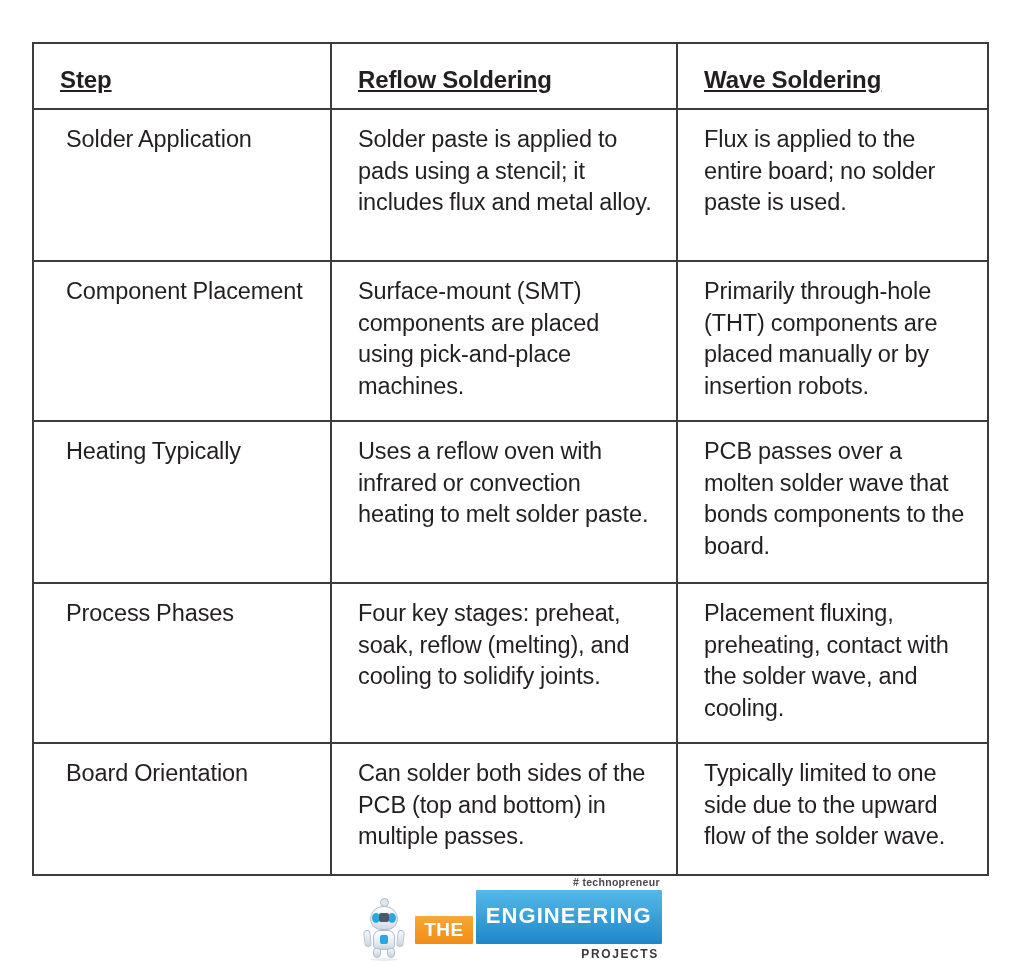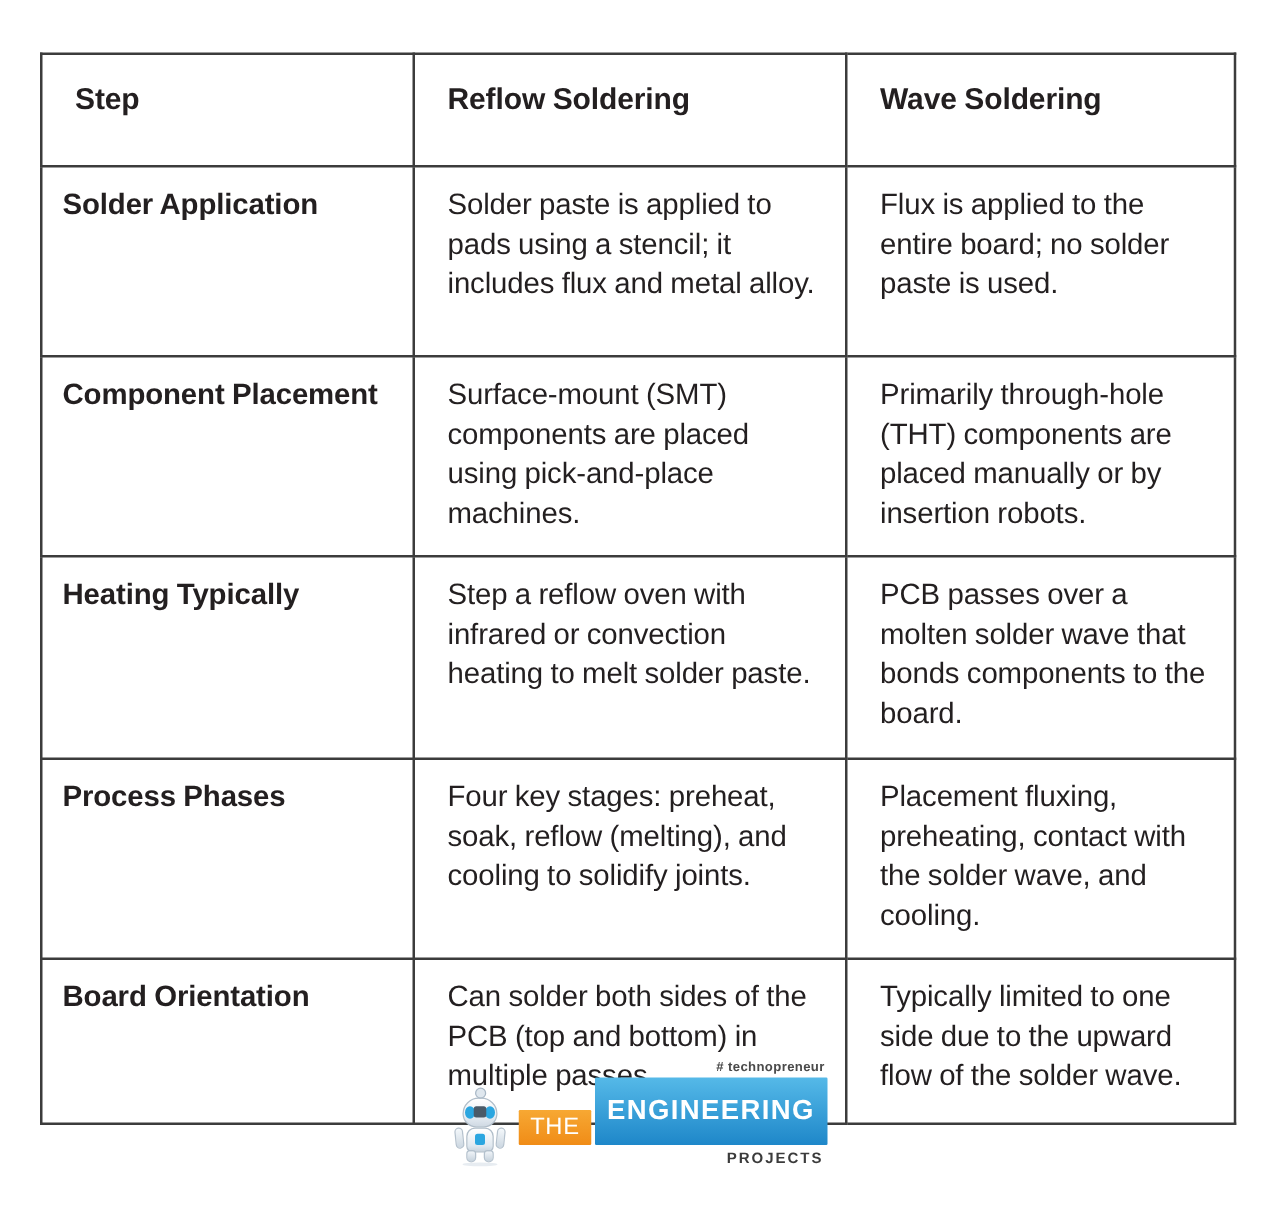--- a/index.html
+++ b/index.html
@@ -52,45 +52,45 @@
     line-height: 1.34;
     letter-spacing: -0.1px;
     color: #231f20;
     word-spacing: -0.5px;
   }
 
   table.compare thead th {
     font-weight: bold;
     font-size: 24px;
     padding-top: 20px;
-    padding-bottom: 36px;
+    padding-bottom: 12px;
     height: 30px;
+    text-decoration: underline;
   }
 
   table.compare tbody td {
     font-weight: normal;
   }
 
   table.compare tbody td.step-cell {
-    padding-left: 16px;
-    font-weight: bold;
+    padding-left: 32px;
   }
 
   
   tr.r1 td { height: 120px; }
   tr.r2 td { height: 128px; }
   tr.r3 td { height: 130px; }
   tr.r4 td { height: 128px; }
   tr.r5 td { height: 100px; }
 
   
   .footer {
     position: absolute;
     left: 0;
-    top: 866px;
+    top: 894px;
     width: 1024px;
     height: 70px;
     display: flex;
     align-items: center;
     justify-content: center;
   }
 
   .logo {
     display: flex;
     align-items: flex-end;
@@ -206,21 +206,21 @@
     margin-right: 2px;
   }
   .bars {
     display: flex;
     align-items: stretch;
     gap: 3px;
   }
   .bar-the {
     background: linear-gradient(180deg,#f7a833 0%,#f08c17 100%);
     color: #ffffff;
-    font-weight: normal;
+    font-weight: bold;
     font-size: 19px;
     letter-spacing: 0.5px;
     padding: 4px 9px 5px 9px;
     display: flex;
     align-items: center;
     border-radius: 1px;
     margin-top: 26px;
   }
   .bar-eng {
     background: linear-gradient(180deg,#55b9e8 0%,#1e87c9 100%);
@@ -267,21 +267,21 @@
           <td>Solder paste is applied to pads using a stencil; it includes flux and metal alloy.</td>
           <td>Flux is applied to the entire board; no solder paste is used.</td>
         </tr>
         <tr class="r2">
           <td class="step-cell">Component Placement</td>
           <td>Surface-mount (SMT) components are placed using pick-and-place machines.</td>
           <td>Primarily through-hole (THT) components are placed manually or by insertion robots.</td>
         </tr>
         <tr class="r3">
           <td class="step-cell">Heating Typically</td>
-          <td>Step a reflow oven with infrared or convection heating to melt solder paste.</td>
+          <td>Uses a reflow oven with infrared or convection heating to melt solder paste.</td>
           <td>PCB passes over a molten solder wave that bonds components to the board.</td>
         </tr>
         <tr class="r4">
           <td class="step-cell">Process Phases</td>
           <td>Four key stages: preheat, soak, reflow (melting), and cooling to solidify joints.</td>
           <td>Placement fluxing, preheating, contact with the solder wave, and cooling.</td>
         </tr>
         <tr class="r5">
           <td class="step-cell">Board Orientation</td>
           <td>Can solder both sides of the PCB (top and bottom) in multiple passes.</td>

